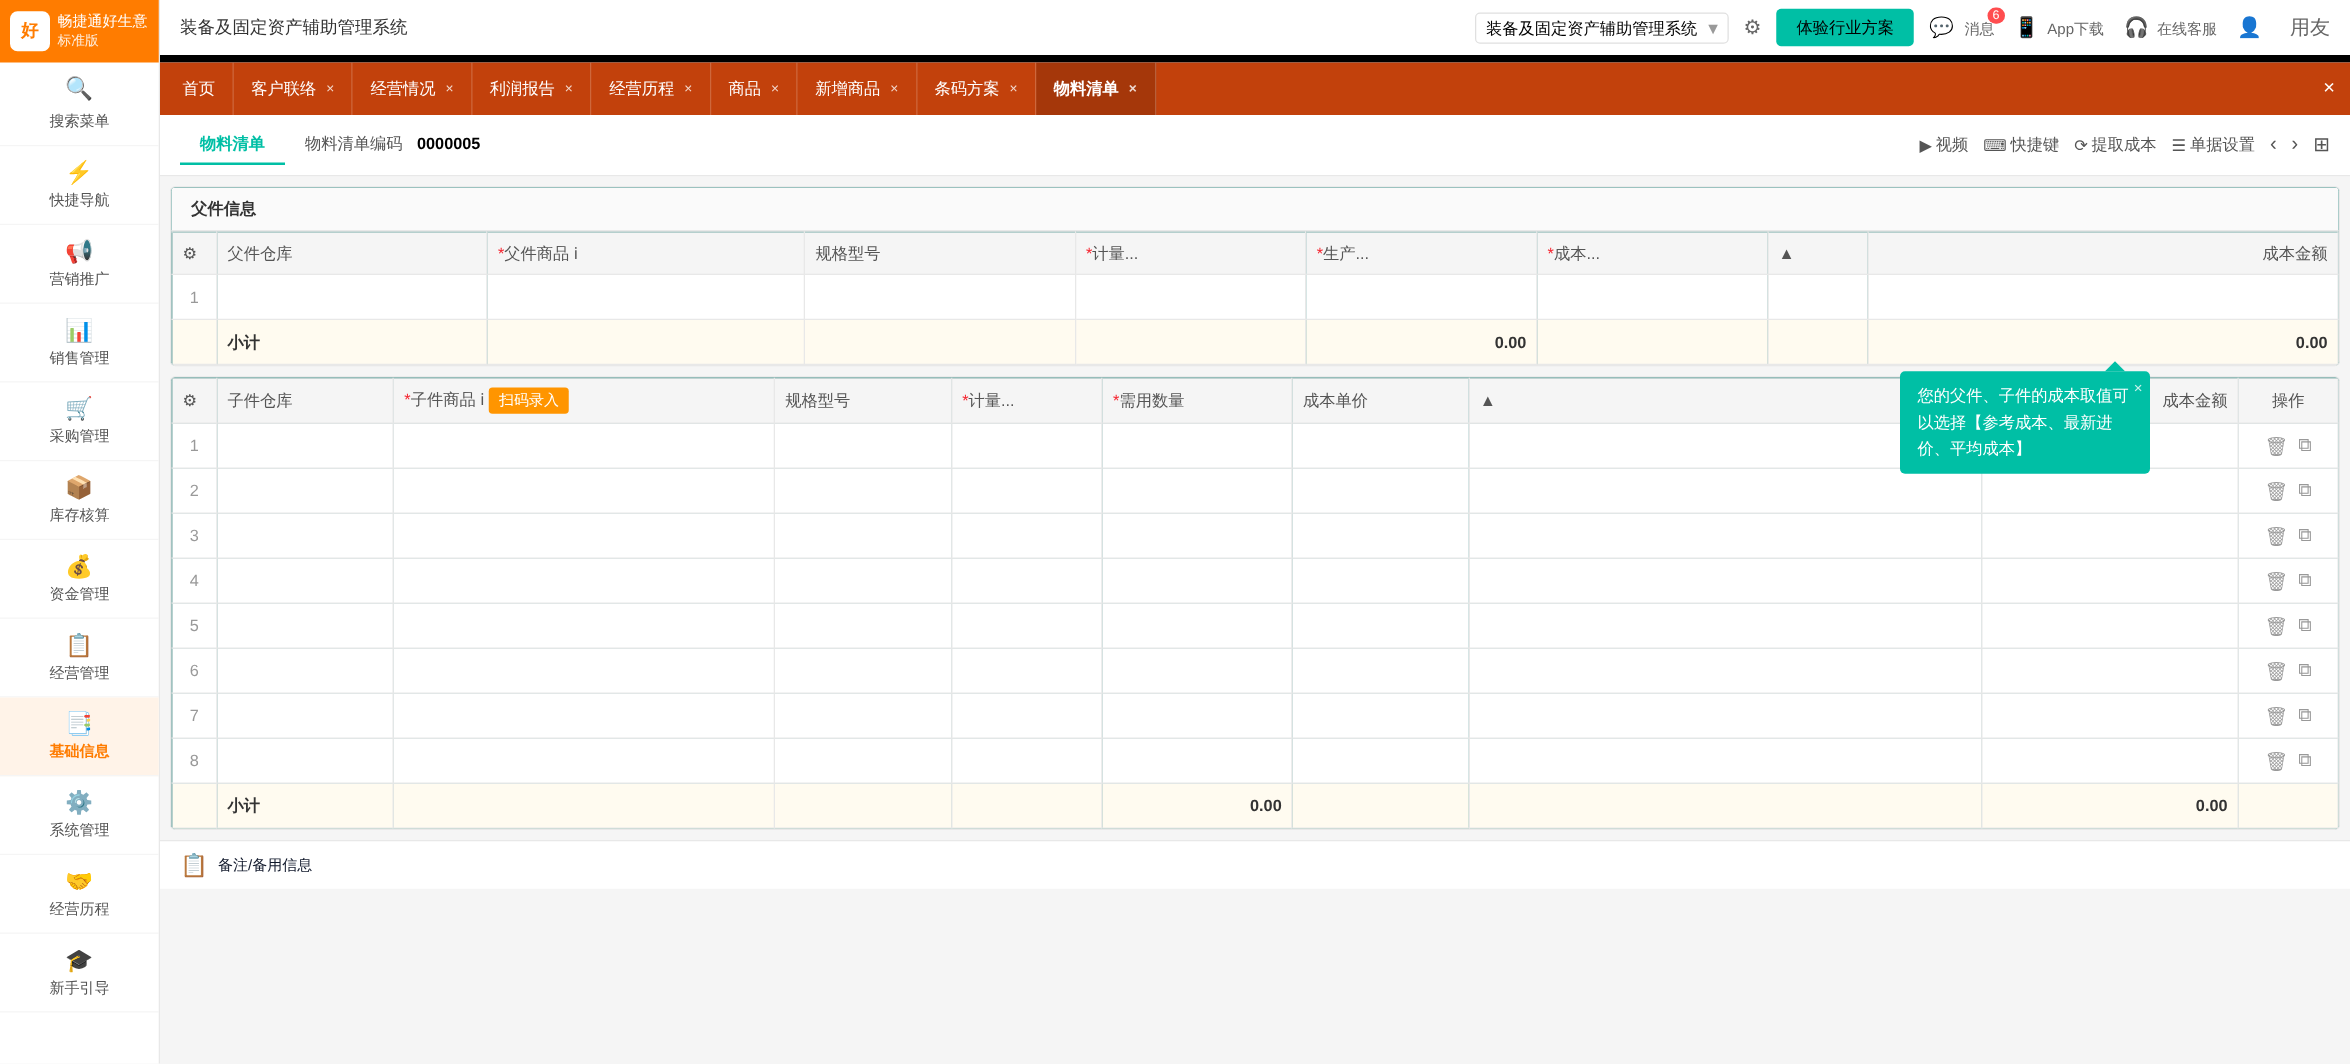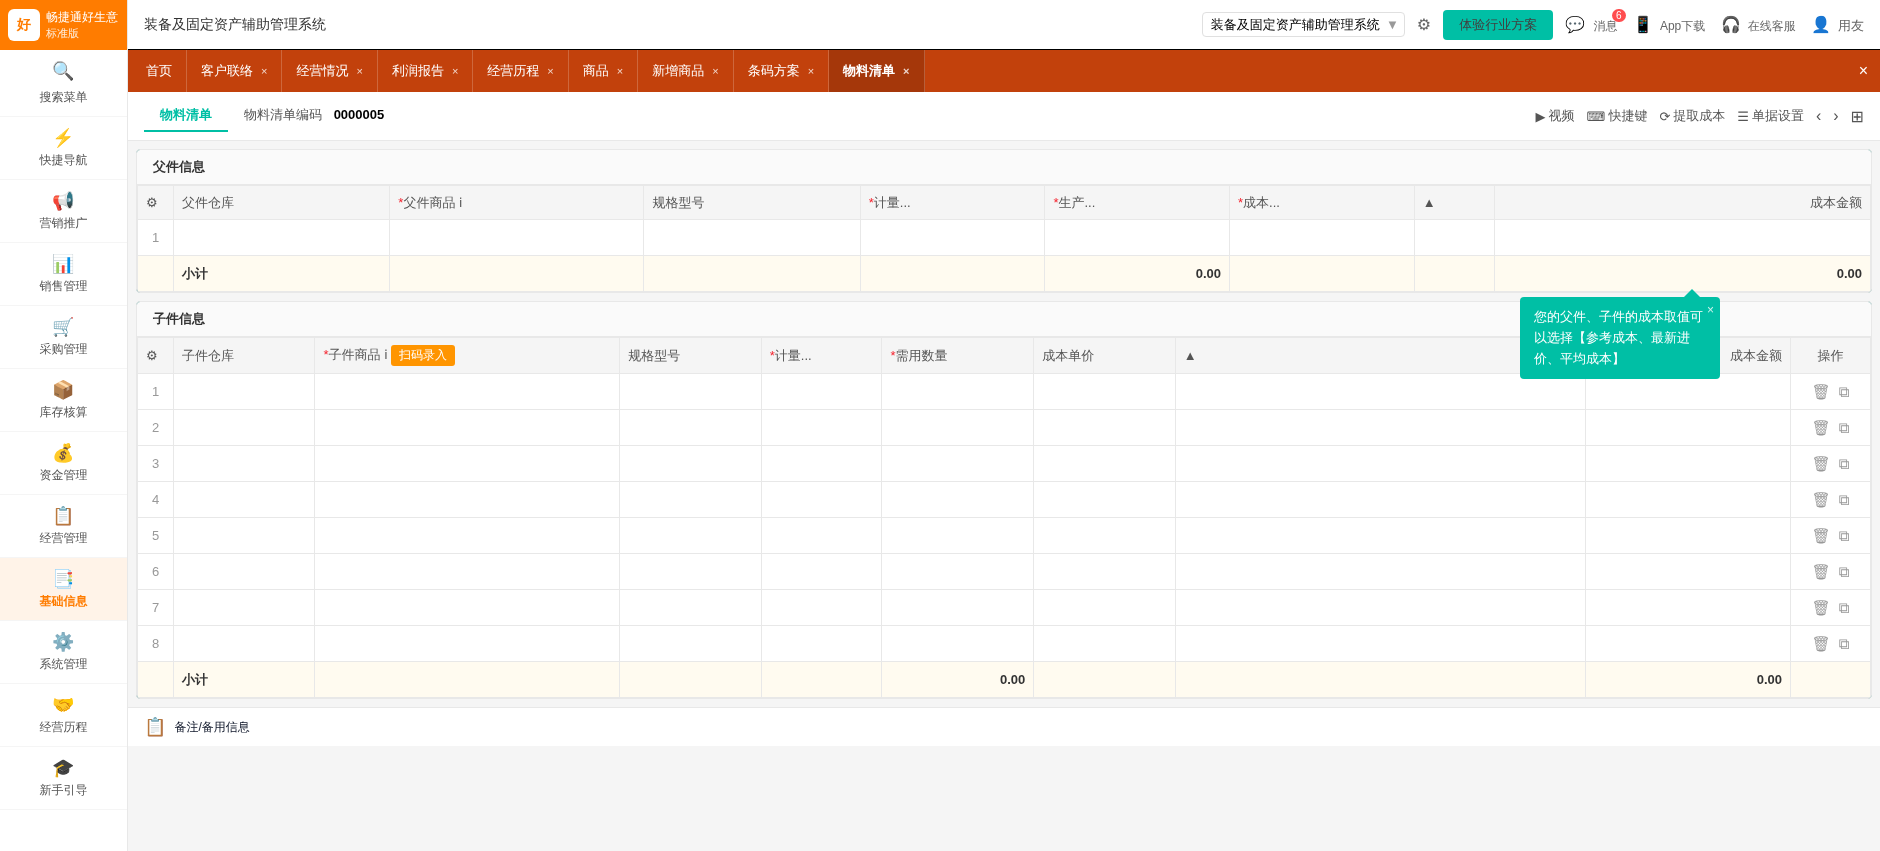--- a/index.html
+++ b/index.html
@@ -62,28 +62,28 @@
     
     .main { flex: 1; display: flex; flex-direction: column; overflow: hidden; }
 
     
     .topbar {
       background: #fff;
       height: 50px;
       display: flex;
       align-items: center;
       padding: 0 16px;
-      border-bottom: 1px solid #000000;
+      border-bottom: 6px solid #000000;
       gap: 12px;
     }
     .topbar-title { font-size: 14px; color: #333; flex: 1; }
     .topbar-actions { display: flex; align-items: center; gap: 16px; }
     .topbar-btn {
       background: #00bfa5;
-      color: #404040;
+      color: #000000;
       border: none;
       padding: 6px 16px;
       border-radius: 4px;
       cursor: pointer;
       font-size: 13px;
     }
     .topbar-icon { color: #666; cursor: pointer; position: relative; font-size: 16px; }
     .badge {
       position: absolute;
       top: -6px;
@@ -355,21 +355,21 @@
       <div class="topbar-icon">
         <span>📱</span>
         <span style="font-size:12px;margin-left:2px">App下载</span>
       </div>
       <div class="topbar-icon">
         <span>🎧</span>
         <span style="font-size:12px;margin-left:2px">在线客服</span>
       </div>
       <div class="topbar-icon">
         <span>👤</span>
-        <span style="font-size:13px;margin-left:2px">用友</span>
+        <span style="font-size:16px;margin-left:18px">用友</span>
       </div>
     </div>
   </div>
 
   <div class="nav-tabs">
     <div class="nav-tab">
       <span>首页</span>
     </div>
     <div class="nav-tab">
       <span>客户联络</span>
@@ -483,21 +483,20 @@
               <td class="subtotal-value">0.00</td>
               <td></td>
               <td></td>
               <td class="subtotal-value">0.00</td>
             </tr>
           </tbody>
         </table>
       </div>
 
       <div class="section">
-        <div class="section-title">子件信息</div>
         <table class="data-table">
           <thead>
             <tr>
               <th class="gear-th">⚙</th>
               <th>子件仓库</th>
               <th>
                 <span class="required">*</span>子件商品 ℹ
                 <button class="scan-btn">扫码录入</button>
               </th>
               <th>规格型号</th>

